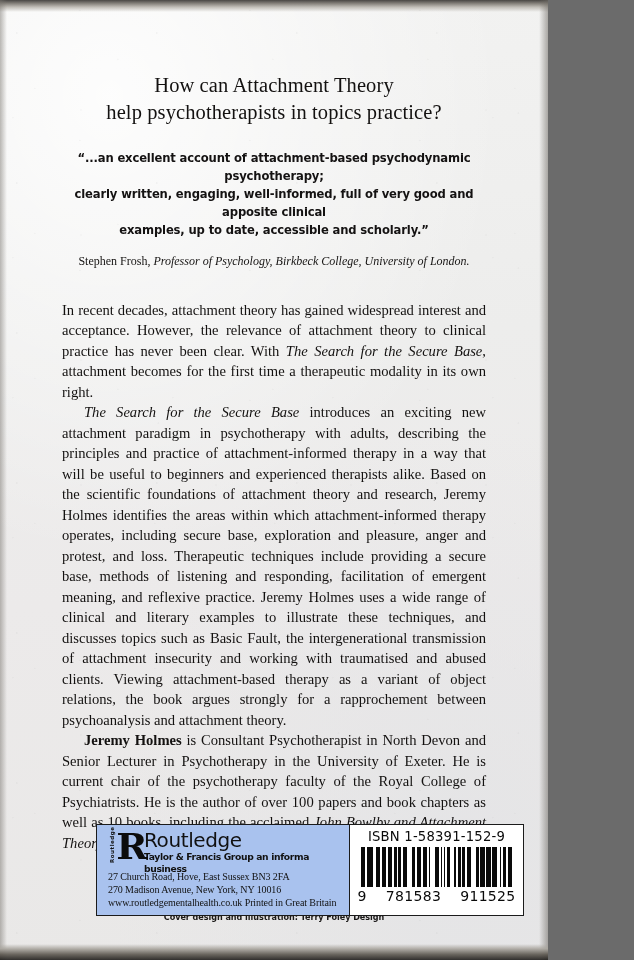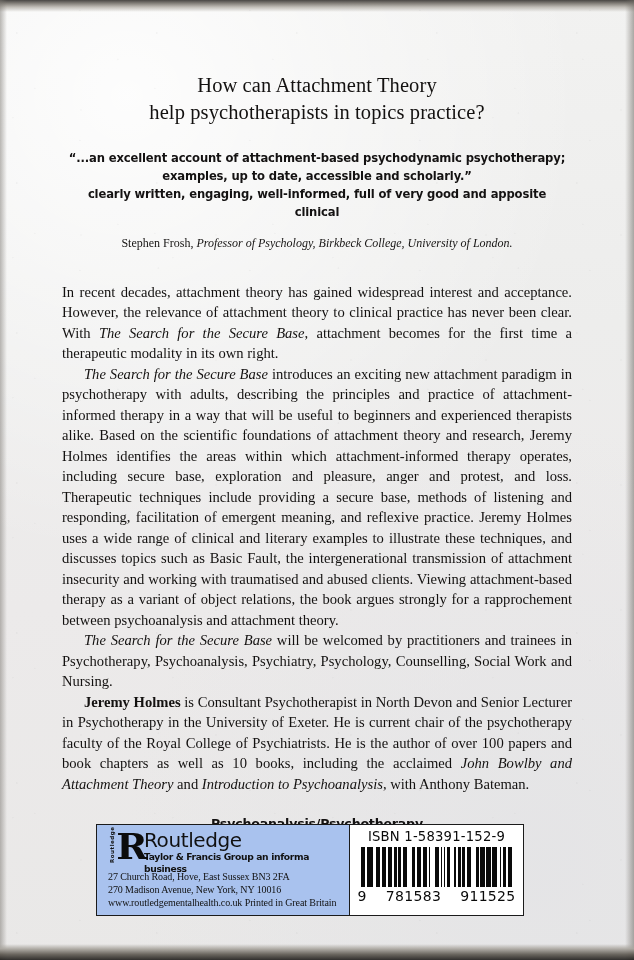--- a/index.html
+++ b/index.html
@@ -3,21 +3,21 @@
 <meta charset="utf-8">
 <title>Book Back Cover</title>
 <style>
   html, body {
     margin: 0;
     padding: 0;
     background: #6b6b6b;
   }
   #cover {
     position: relative;
-    width: 634px;
+    width: 548px;
     height: 960px;
     box-sizing: border-box;
     background:
       radial-gradient(ellipse 120% 80% at 20% 10%, rgba(255,255,255,0.85) 0%, rgba(255,255,255,0) 60%),
       radial-gradient(ellipse 100% 70% at 85% 90%, rgba(228,228,230,0.9) 0%, rgba(255,255,255,0) 65%),
       linear-gradient(178deg, #f2f2f1 0%, #ededec 35%, #eceaea 62%, #e9e8e7 100%);
     overflow: hidden;
     font-family: "Liberation Serif", "DejaVu Serif", serif;
     color: #13110f;
   }
@@ -273,33 +273,32 @@
 
   <div class="content">
 
     <h1 class="headline">
       <span class="l1">How can Attachment Theory</span>
       <span class="l2">help psychotherapists in topics practice?</span>
     </h1>
 
     <div class="quote">
       <span>“...an excellent account of attachment-based psychodynamic psychotherapy;</span>
+      <span>clearly written, engaging, well-informed, full of very good and apposite clinical</span>
       <span>examples, up to date, accessible and scholarly.”</span>
-      <span>clearly written, engaging, well-informed, full of very good and apposite clinical</span>
     </div>
 
     <p class="attribution"><span>Stephen Frosh, </span><em>Professor of Psychology, Birkbeck College, University of London.</em></p>
 
     <div class="body-copy">
 
       <p><span>In recent decades, attachment theory has gained widespread interest and acceptance. However, the relevance of attachment theory to clinical practice has never been clear. With </span><em>The Search for the Secure Base</em><span>, attachment becomes for the first time a therapeutic modality in its own right.</span></p>
 
       <p><em>The Search for the Secure Base</em><span> introduces an exciting new attachment paradigm in psychotherapy with adults, describing the principles and practice of attachment-informed therapy in a way that will be useful to beginners and experienced therapists alike. Based on the scientific foundations of attachment theory and research, Jeremy Holmes identifies the areas within which attachment-informed therapy operates, including secure base, exploration and pleasure, anger and protest, and loss. Therapeutic techniques include providing a secure base, methods of listening and responding, facilitation of emergent meaning, and reflexive practice. Jeremy Holmes uses a wide range of clinical and literary examples to illustrate these techniques, and discusses topics such as Basic Fault, the intergenerational transmission of attachment insecurity and working with traumatised and abused clients. Viewing attachment-based therapy as a variant of object relations, the book argues strongly for a rapprochement between psychoanalysis and attachment theory.</span></p>
 
-      <p><em>The Search for the Secure Base</em><span> will be welcomed by practitioners and trainees in Psychotherapy, Psychoanalysis, Psychiatry, Psychology, Counselling, Social Work and Nursing.</span></p>
 
       <p><strong>Jeremy Holmes</strong><span> is Consultant Psychotherapist in North Devon and Senior Lecturer in Psychotherapy in the University of Exeter. He is current chair of the psychotherapy faculty of the Royal College of Psychiatrists. He is the author of over 100 papers and book chapters as well as 10 books, including the acclaimed </span><em>John Bowlby and Attachment Theory</em><span> and </span><em>Introduction to Psychoanalysis</em><span>, with Anthony Bateman.</span></p>
 
     </div>
 
     <div class="subject">Psychoanalysis/Psychotherapy</div>
 
     <div class="credit">Cover design and illustration: Terry Foley Design</div>
 
   </div>

